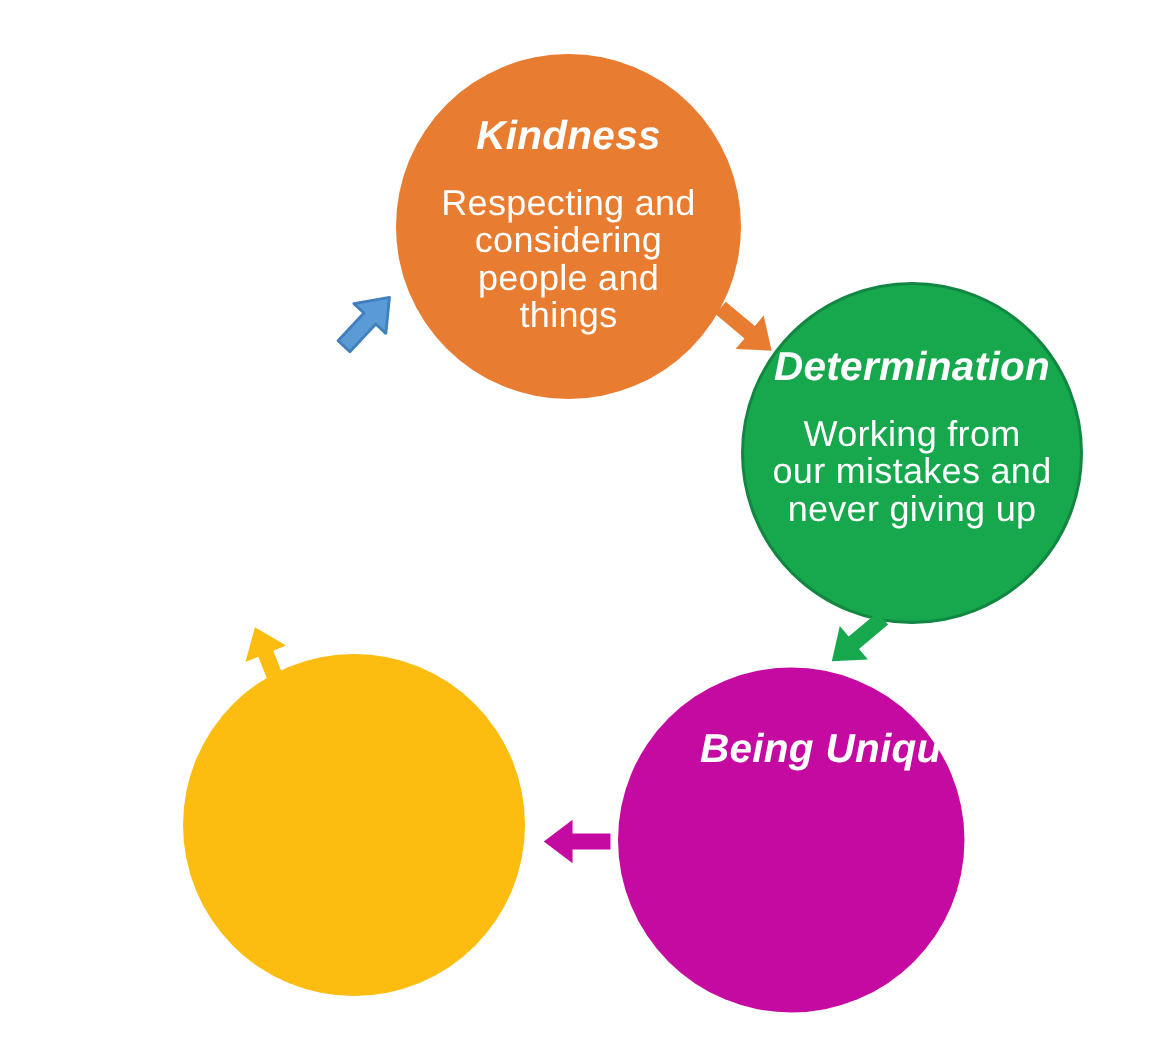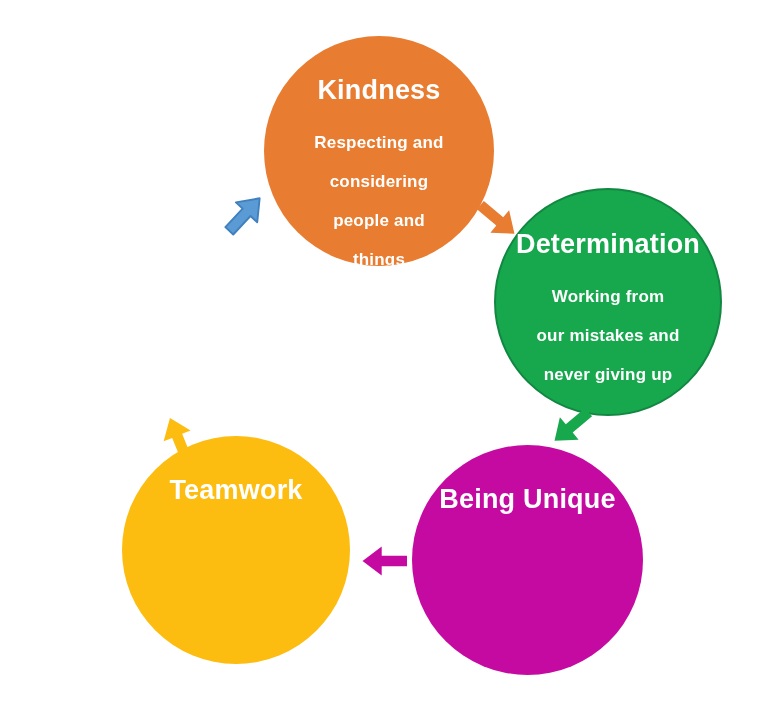--- a/index.html
+++ b/index.html
@@ -26,33 +26,34 @@
     display: flex;
     flex-direction: column;
     align-items: center;
   }
   .circle-title {
     margin-top: 36px;
     font-size: 27px;
     font-weight: 700;
     line-height: 36px;
     letter-spacing: 0.2px;
+    font-style: italic;
   }
   .circle-body {
     margin-top: 15px;
-    font-size: 17px;
-    font-weight: 700;
-    line-height: 39px;
+    font-size: 24px;
+    font-weight: 400;
+    line-height: 25px;
     white-space: pre-line;
     letter-spacing: 0.2px;
   }
   
   .circle--kindness      { left: 264px; top: 36px;  width: 230px; height: 230px; }
   .circle--determination { left: 494px; top: 188px; width: 228px; height: 228px; border: 2px solid transparent; }
-  .circle--being-unique  { left: 412px; top: 445px; width: 231px; height: 230px; }
+  .circle--being-unique  { left: 412px; top: 445px; width: 231px; height: 230px; align-items: flex-end; }
   .circle--teamwork      { left: 122px; top: 436px; width: 228px; height: 228px; }
   .circle--excellence    { left: 22px;  top: 193px; width: 230px; height: 230px; }
 
   .arrow {
     position: absolute;
     width: 46px;
     height: 34px;
     overflow: visible;
   }
   .arrow--orange  { left: 475px; top: 203px; transform: rotate(40deg); }
@@ -79,21 +80,20 @@
     <div class="circle-body">Working from
 our mistakes and
 never giving up</div>
   </div>
 
   <div class="circle circle--being-unique" style="background: rgb(197, 10, 162); color: rgb(255, 255, 255);">
     <div class="circle-title">Being Unique</div>
   </div>
 
   <div class="circle circle--teamwork" style="background: rgb(253, 188, 16); color: rgb(255, 255, 255);">
-    <div class="circle-title">Teamwork</div>
   </div>
 
 
   <svg class="arrow arrow--orange" viewBox="0 0 60 44">
     <polygon points="0,15 33,15 33,3 58,22 33,41 33,29 0,29" fill="#E87C30"></polygon>
   </svg>
 
   <svg class="arrow arrow--green" viewBox="0 0 60 44">
     <polygon points="0,15 33,15 33,3 58,22 33,41 33,29 0,29" fill="#17A84E"></polygon>
   </svg>

